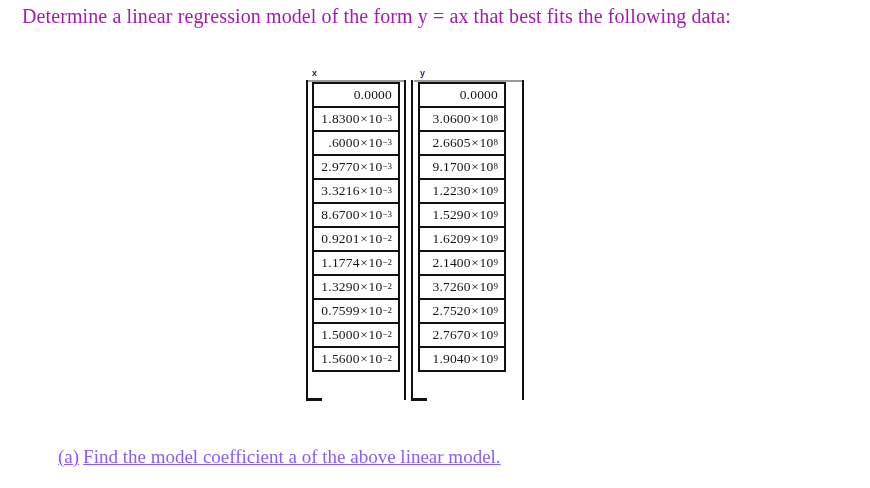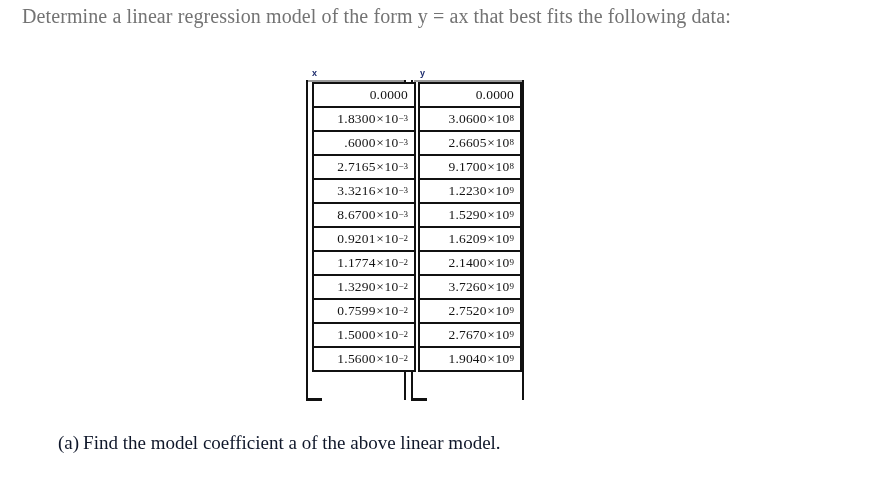--- a/index.html
+++ b/index.html
@@ -17,21 +17,21 @@
   }
 
   
   #prompt-text {
     position: absolute;
     left: 22px;
     top: 2px;
     width: 800px;
     font-size: 20px;
     line-height: 28px;
-    color: #737373;
+    color: #a21caf;
     letter-spacing: 0.1px;
   }
 
   
   #data-table-block {
     position: absolute;
     left: 303px;
     top: 68px;
     width: 228px;
     height: 334px;
@@ -86,21 +86,21 @@
     height: 3px;
     background: #111111;
   }
   .foot-tick.ft1 { left: 3px;   width: 16px; }
   .foot-tick.ft2 { left: 108px; width: 16px; }
 
   
   .cell-column {
     position: absolute;
     top: 14px;
-    width: 104px;
+    width: 88px;
   }
   .cell-column.col-x { left: 9px; }
   .cell-column.col-y { left: 115px; }
 
   .cell {
     box-sizing: border-box;
     height: 26px;
     border: 2px solid #111111;
     background: #ffffff;
     margin-bottom: -2px;
@@ -123,24 +123,25 @@
     line-height: 0;
     position: relative;
     top: -1px;
     letter-spacing: 0;
   }
 
   
   #question-a {
     position: absolute;
     left: 58px;
-    top: 430px;
+    top: 444px;
     font-size: 19px;
     line-height: 26px;
-    color: #0f172a;
+    color: #8b5cf6;
+    text-decoration: underline;
   }
   #question-a .marker { padding-right: 4px; }
 </style>
 </head>
 <body>
 
 <div id="prompt-text">Determine a linear regression model of the form y = ax that best fits the following data:</div>
 
 <div id="data-table-block">
 
@@ -170,21 +171,21 @@
         <span class="base">10</span>
         <sup>−3</sup>
       </div>
       <div class="cell">
         <span class="mantissa">.6000</span>
         <span class="times">×</span>
         <span class="base">10</span>
         <sup>−3</sup>
       </div>
       <div class="cell">
-        <span class="mantissa">2.7165</span>
+        <span class="mantissa">2.9770</span>
         <span class="times">×</span>
         <span class="base">10</span>
         <sup>−3</sup>
       </div>
       <div class="cell">
         <span class="mantissa">3.3216</span>
         <span class="times">×</span>
         <span class="base">10</span>
         <sup>−3</sup>
       </div>

